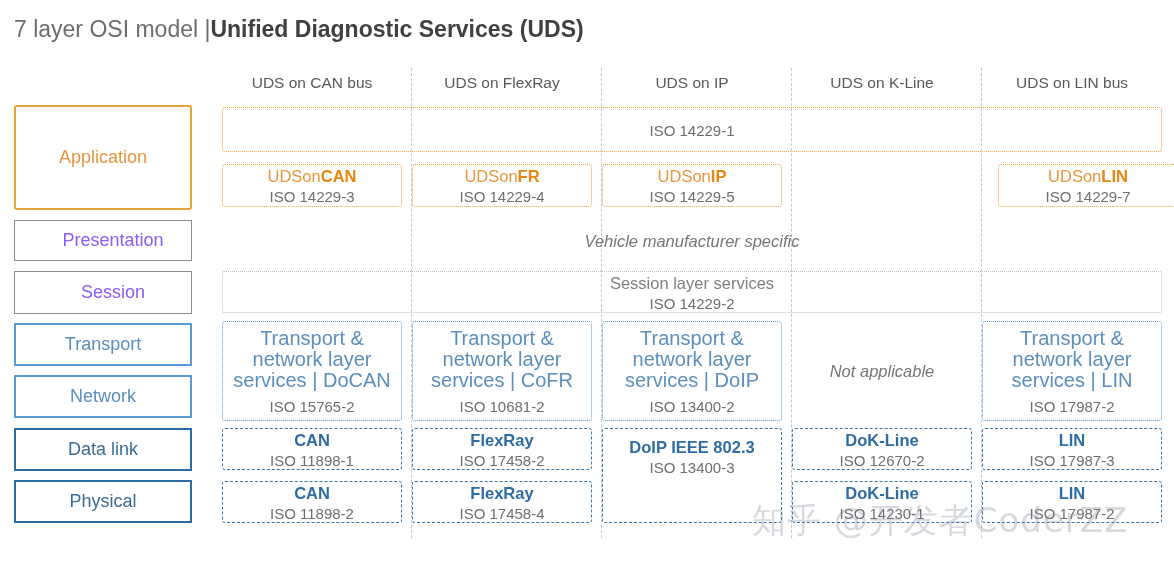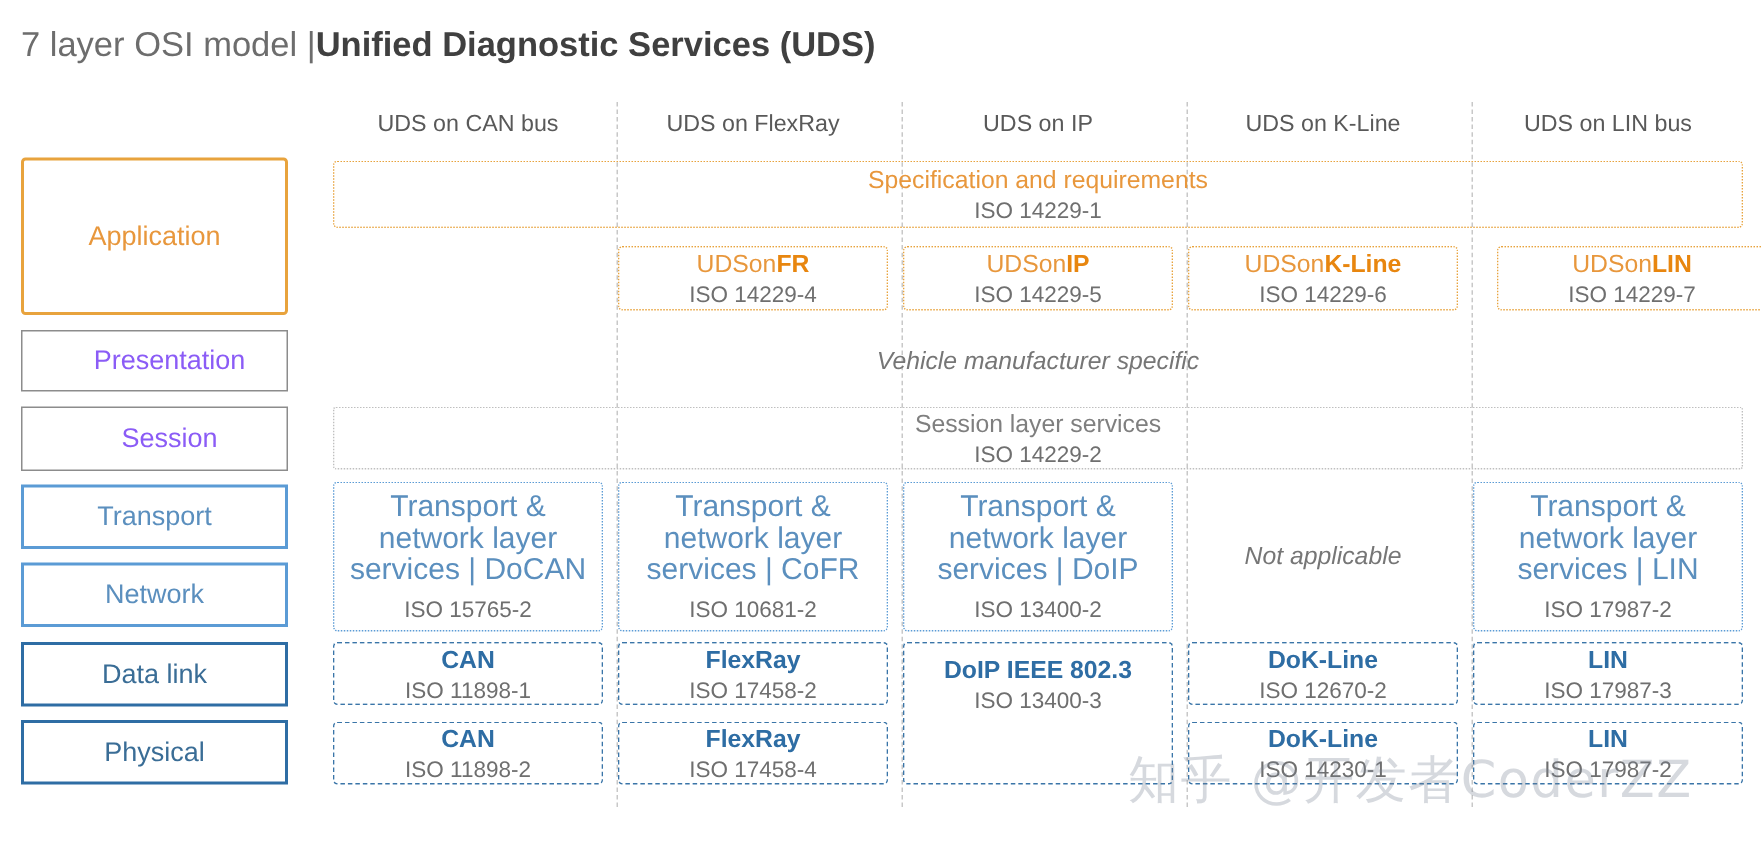--- a/index.html
+++ b/index.html
@@ -170,36 +170,35 @@
     <span>Network</span>
   </div>
   <div class="osi navy" style="top:428px;height:43px;">
     <span>Data link</span>
   </div>
   <div class="osi navy" style="top:480px;height:43px;">
     <span>Physical</span>
   </div>
 
   <div class="cell bd-orange-dot" style="left:222px;top:107px;width:940px;height:45px;">
-    <div class="ttl orange">Specification and requirements</div>
     <div class="iso">ISO 14229-1</div>
   </div>
 
+  <div class="cell bd-orange-dot" style="left:222px;top:164px;width:180px;height:43px;">
+    <div class="ttl orange"><span>UDSon</span><b>CAN</b></div>
+    <div class="iso">ISO 14229-3</div>
+  </div>
   <div class="cell bd-orange-dot" style="left:412px;top:164px;width:180px;height:43px;">
     <div class="ttl orange"><span>UDSon</span><b>FR</b></div>
     <div class="iso">ISO 14229-4</div>
   </div>
   <div class="cell bd-orange-dot" style="left:602px;top:164px;width:180px;height:43px;">
     <div class="ttl orange"><span>UDSon</span><b>IP</b></div>
     <div class="iso">ISO 14229-5</div>
   </div>
-  <div class="cell bd-orange-dot" style="left:792px;top:164px;width:180px;height:43px;">
-    <div class="ttl orange"><span>UDSon</span><b>K-Line</b></div>
-    <div class="iso">ISO 14229-6</div>
-  </div>
   <div class="cell bd-orange-dot" style="left:982px;top:164px;width:180px;height:43px;margin-left:16px;">
     <div class="ttl orange"><span>UDSon</span><b>LIN</b></div>
     <div class="iso">ISO 14229-7</div>
   </div>
 
   <div class="cell bd-none" style="left:222px;top:220px;width:940px;height:42px;">
     <div class="ital">Vehicle manufacturer specific</div>
   </div>
 
   <div class="cell bd-grey-dot" style="left:222px;top:271px;width:940px;height:42px;">

